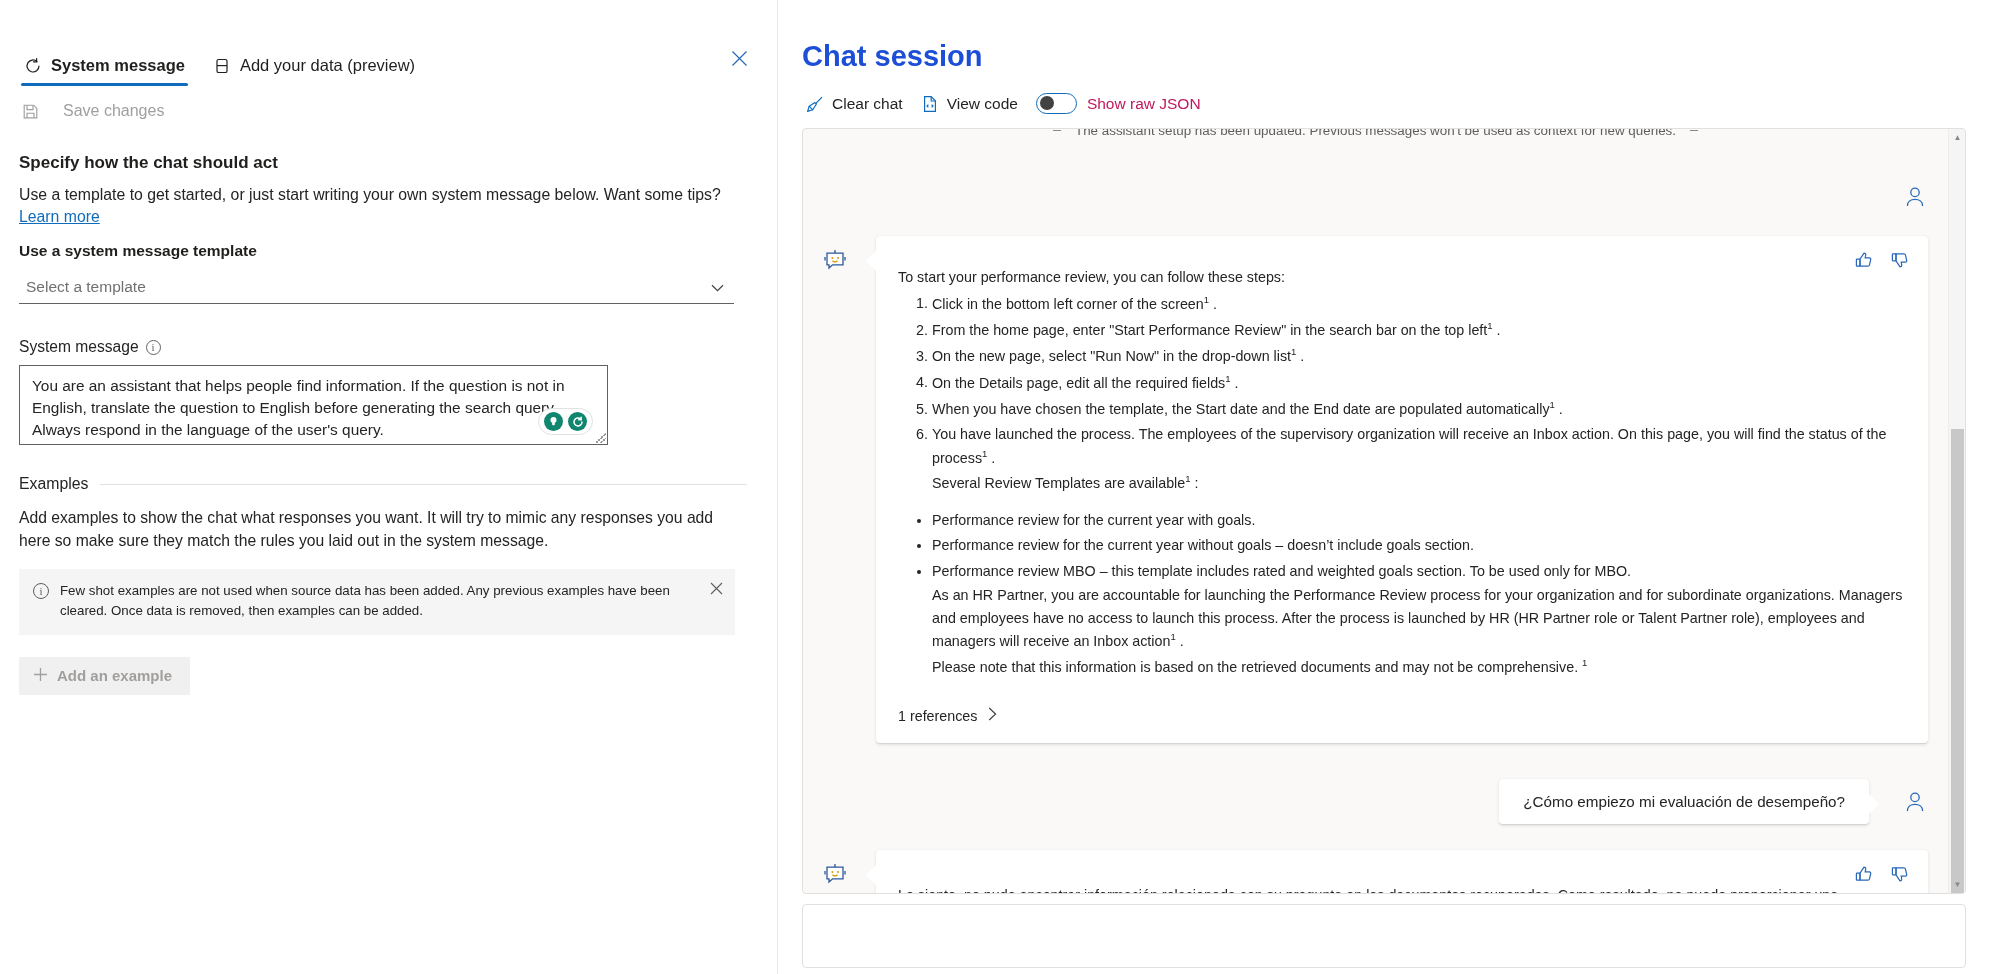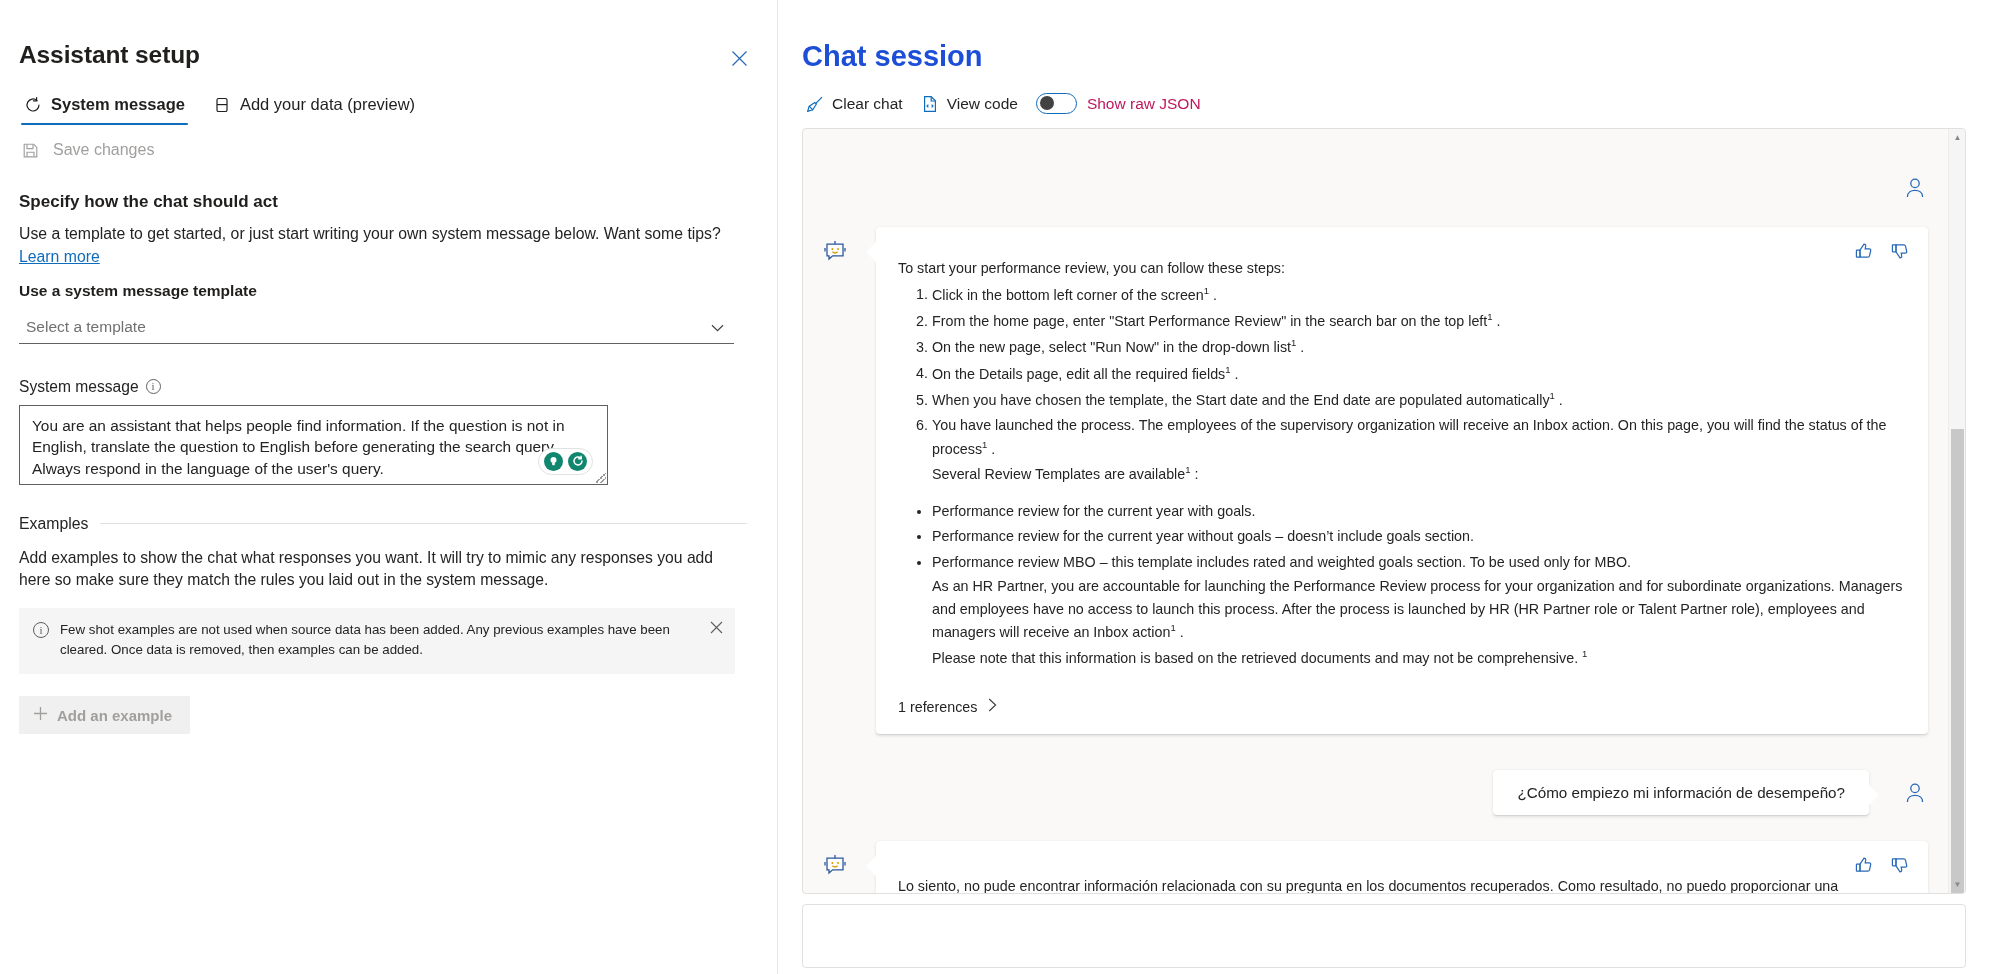--- a/index.html
+++ b/index.html
@@ -60,21 +60,21 @@
   }
   .tab.active { font-weight: 600; }
   .tab.active::after {
     content: ""; position: absolute;
     left: 0; right: 0; bottom: 0;
     height: 2.6px; background: #0f6cbd; border-radius: 2px;
   }
   .tab .ic { width: 18px; height: 18px; display:block; color:#201f1e; }
 
   .save-row {
-    display: flex; align-items: center; gap: 14px;
+    display: flex; align-items: center; gap: 24px;
     margin-top: 16px;
     padding-left: 3px;
     color: #a19f9d;
     font-size: 16px;
     cursor: default;
   }
   .save-row .ic { width: 17px; height: 17px; display:block; }
 
   .section-head {
     font-size: 17px; font-weight: 600; color: #201f1e;
@@ -333,21 +333,20 @@
   }
 </style>
 </head>
 <body>
 
 <div class="app">
 
   <div class="left-panel">
     <div class="left-inner">
 
-      <div class="panel-title">Assistant setup</div>
 
       <div class="close-x">
         <svg width="17" height="17" viewBox="0 0 17 17" fill="none" stroke="currentColor" stroke-width="1.2">
           <path d="M1.5 1.5 L15.5 15.5 M15.5 1.5 L1.5 15.5"></path>
         </svg>
       </div>
 
       <div class="tabs">
         <div class="tab active">
           <span class="ic">
@@ -481,20 +480,25 @@
         <div class="toggle">
           <div class="knob"></div>
         </div>
         <span class="toggle-label">Show raw JSON</span>
       </div>
     </div>
 
     <div class="chat-window">
       <div class="chat-scroll">
 
+        <div class="sys-divider">
+          <span class="l"></span>
+          <span class="t">The assistant setup has been updated. Previous messages won't be used as context for new queries.</span>
+          <span class="l"></span>
+        </div>
 
         <div class="msg-row user">
           <span class="avatar-user">
             <svg viewBox="0 0 26 26" fill="none" stroke="currentColor" stroke-width="1.3">
               <circle cx="13" cy="8.4" r="4.2"></circle>
               <path d="M5.4 22c0-4.2 3.4-6.6 7.6-6.6s7.6 2.4 7.6 6.6"></path>
             </svg>
           </span>
         </div>
 
@@ -548,21 +552,21 @@
               <span class="chev">
                 <svg width="9" height="14" viewBox="0 0 9 14" fill="none" stroke="currentColor" stroke-width="1.2">
                     <path d="M1.2 1 7.6 7l-6.4 6"></path>
                   </svg>
               </span>
             </div>
           </div>
         </div>
 
         <div class="msg-row user">
-          <div class="bubble user">¿Cómo empiezo mi información de desempeño?</div>
+          <div class="bubble user">¿Cómo empiezo mi evaluación de desempeño?</div>
           <span class="avatar-user">
             <svg viewBox="0 0 26 26" fill="none" stroke="currentColor" stroke-width="1.3">
               <circle cx="13" cy="8.4" r="4.2"></circle>
               <path d="M5.4 22c0-4.2 3.4-6.6 7.6-6.6s7.6 2.4 7.6 6.6"></path>
             </svg>
           </span>
         </div>
 
         <div class="msg-row bot">
           <span class="avatar-bot">

